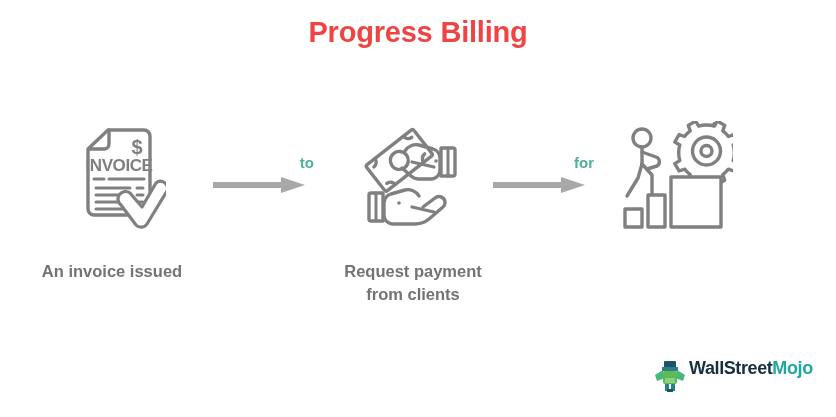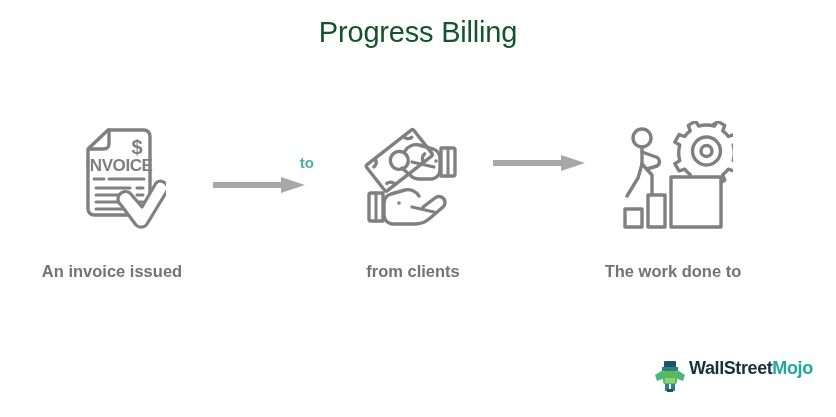--- a/index.html
+++ b/index.html
@@ -17,22 +17,22 @@
   }
 
   
   #infographic-title {
     position: absolute;
     top: 16px;
     left: 0;
     width: 836px;
     text-align: center;
     font-size: 29px;
-    font-weight: normal;
-    color: #14532d;
+    font-weight: bold;
+    color: #ef4444;
     letter-spacing: -0.2px;
   }
 
   
   #flow-row {
     position: absolute;
     top: 118px;
     left: 0;
     width: 836px;
     height: 200px;
@@ -172,25 +172,27 @@
         <path d="M62 72 a13 13 0 0 0 -14 -6 l-14 4 a10 10 0 0 0 -7 9 v12 a9 9 0 0 0 9 9 h22
                  a22 22 0 0 0 14 -5 l14 -12 a6 6 0 0 0 -8 -9 l-12 9"></path>
         <path d="M55 83 l22 5" stroke-width="3.2"></path>
         <circle cx="42" cy="79" r="1.8" fill="#808080" stroke="none"></circle>
 
         <path d="M26 69 H14 a2 2 0 0 0 -2 2 v24 a2 2 0 0 0 2 2 h12 Z"></path>
         <path d="M19 69 v28" stroke-width="3"></path>
       </svg>
     </div>
     <div class="step-caption">
+      <div>Request payment</div>
       <div>from clients</div>
     </div>
   </div>
 
   <div class="connector" id="connector-2">
+    <div class="connector-label">for</div>
     <svg class="connector-arrow" width="92" height="18" viewBox="0 0 92 18">
       <rect x="0" y="6" width="70" height="6" fill="#A8A8A8"></rect>
       <path d="M68 1 L92 9 L68 17 Z" fill="#A8A8A8"></path>
     </svg>
   </div>
 
   <div class="step" id="step-work">
     <div class="step-icon">
       <svg width="120" height="112" viewBox="0 0 120 112" fill="none" stroke="#808080" stroke-width="3.4" stroke-linecap="round" stroke-linejoin="round">
 
@@ -215,21 +217,20 @@
         <rect x="12" y="88" width="17" height="18" fill="#ffffff"></rect>
 
         <circle cx="29" cy="17" r="9" fill="#ffffff"></circle>
         <path d="M29 26 v17"></path>
         <path d="M29 31 l14 5 a5 5 0 0 1 1 9 l-10 3"></path>
         <path d="M29 43 l-4 14 -11 18"></path>
         <path d="M29 43 l10 11 v18"></path>
       </svg>
     </div>
     <div class="step-caption">
-      <div>The work done to</div>
     </div>
   </div>
 
 </div>
 
 <div id="logo">
   <svg width="36" height="36" viewBox="0 0 36 36">
 
     <path d="M3 17 L11 12 L13 20 L5 23 Z" fill="#49B97A"></path>
     <path d="M33 17 L25 12 L23 20 L31 23 Z" fill="#49B97A"></path>

